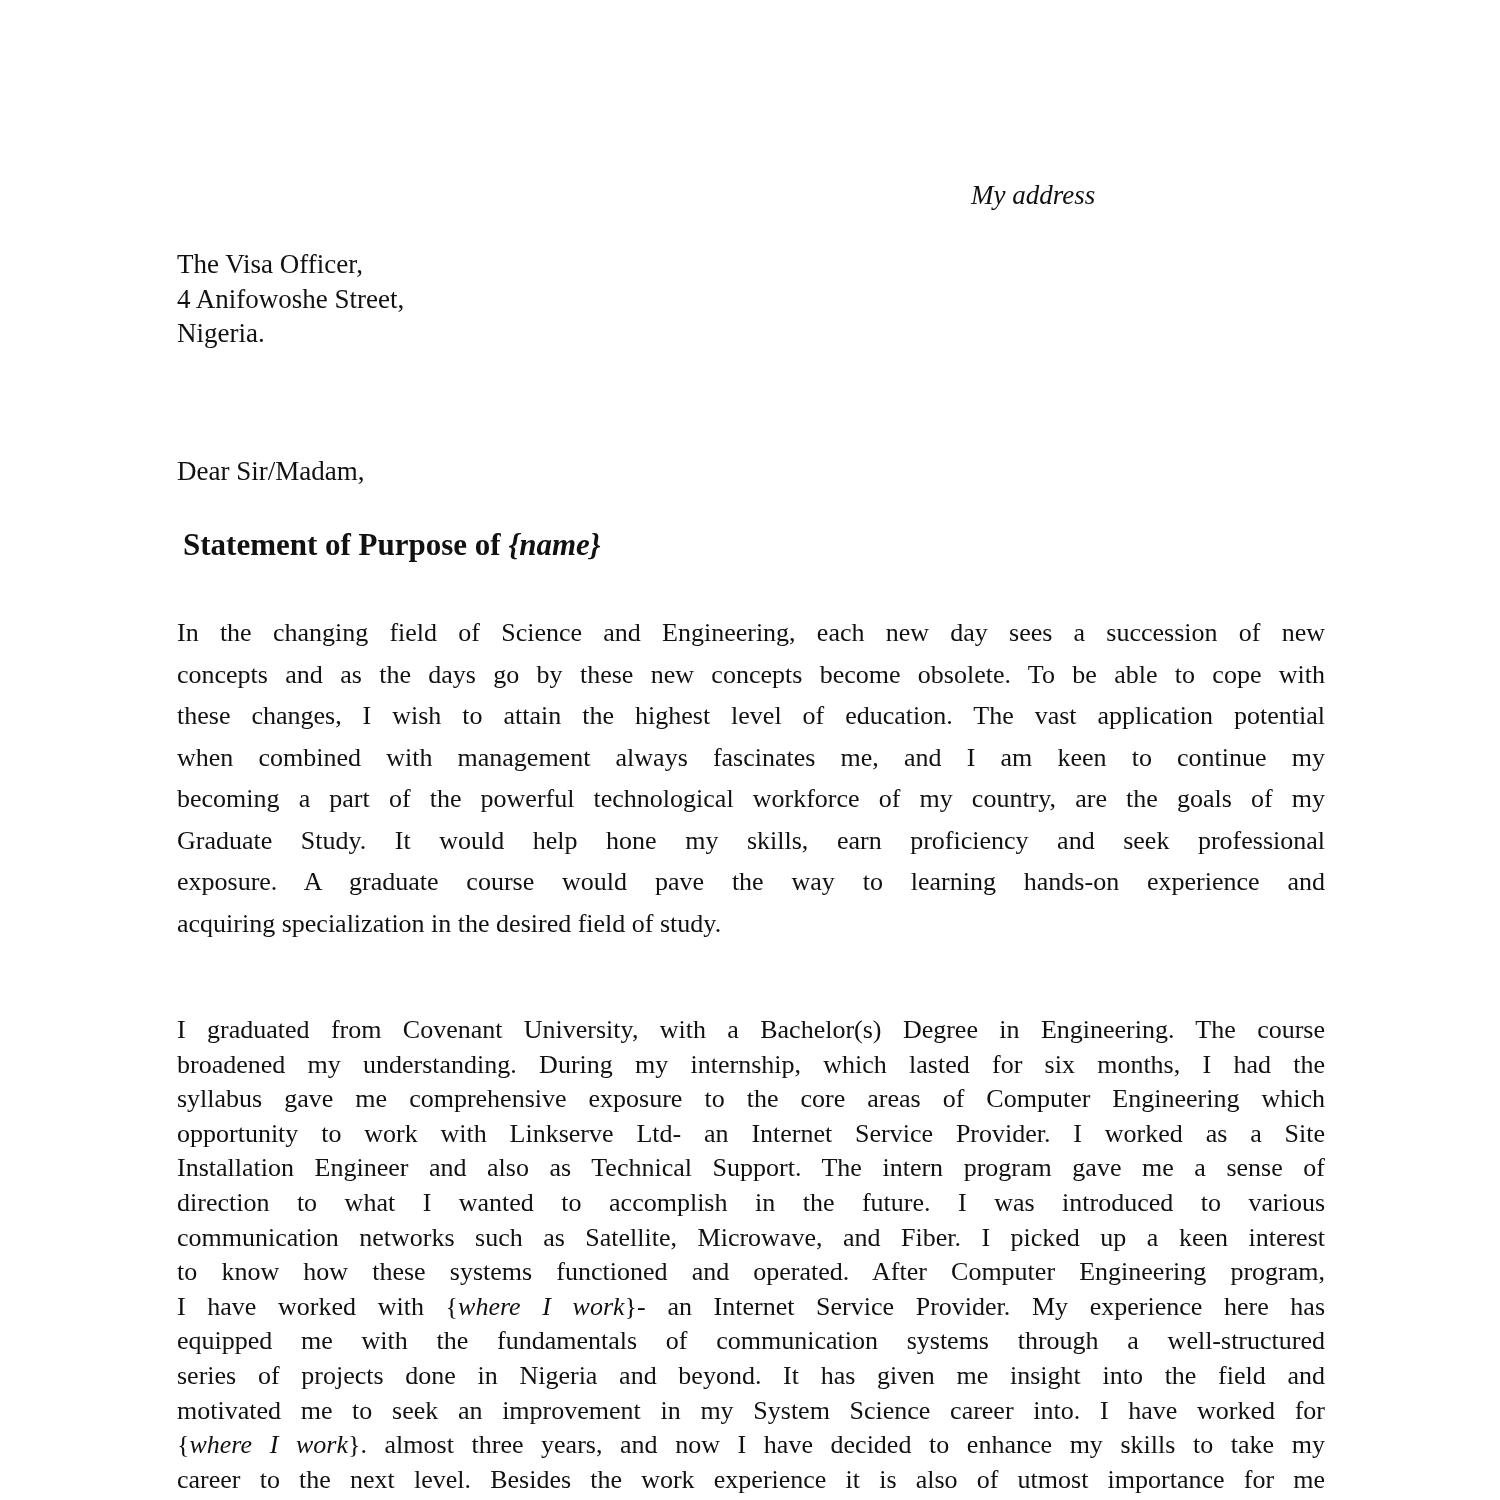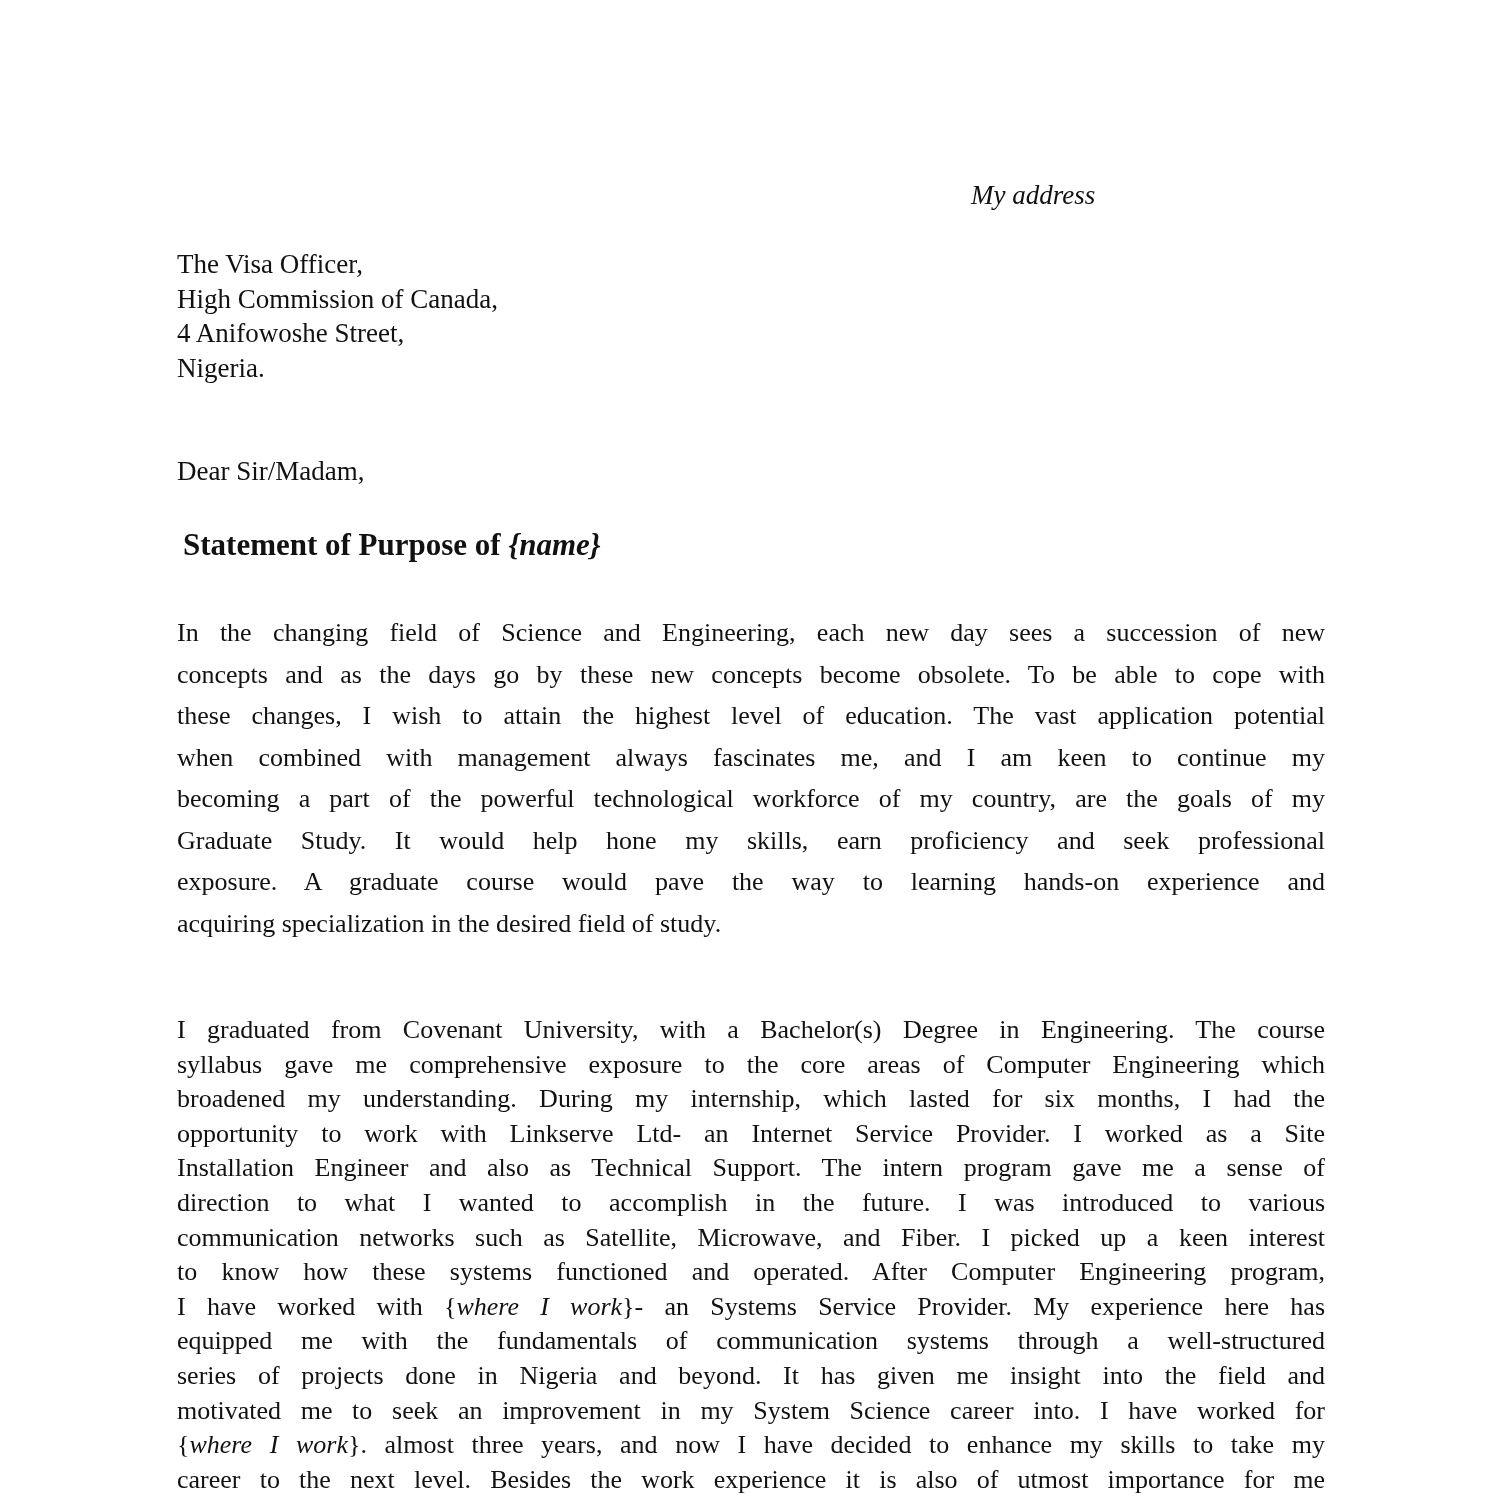--- a/index.html
+++ b/index.html
@@ -44,21 +44,20 @@
 </style>
 </head>
 <body>
 
 <div class="page">
 
   <div class="address">My address</div>
 
   <div class="recipient">
     <div>The Visa Officer,</div>
-    <div>High Commission of Canada,</div>
     <div>4 Anifowoshe Street,</div>
     <div>Nigeria.</div>
   </div>
 
   <div class="salutation">Dear Sir/Madam,</div>
 
   <div class="title"><span>Statement of Purpose of </span><span class="name">{name}</span></div>
 
   <div class="para para1">
     <span class="line">In the changing field of Science and Engineering, each new day sees a succession of new</span>
@@ -66,28 +65,28 @@
     <span class="line">these changes, I wish to attain the highest level of education. The vast application potential</span>
     <span class="line">when combined with management always fascinates me, and I am keen to continue my</span>
     <span class="line">becoming a part of the powerful technological workforce of my country, are the goals of my</span>
     <span class="line">Graduate Study. It would help hone my skills, earn proficiency and seek professional</span>
     <span class="line">exposure. A graduate course would pave the way to learning hands-on experience and</span>
     <span class="line last">acquiring specialization in the desired field of study.</span>
   </div>
 
   <div class="para para2">
     <span class="line">I graduated from Covenant University, with a Bachelor(s) Degree in Engineering. The course</span>
+    <span class="line">broadened my understanding. During my internship, which lasted for six months, I had the</span>
     <span class="line">syllabus gave me comprehensive exposure to the core areas of Computer Engineering which</span>
-    <span class="line">broadened my understanding. During my internship, which lasted for six months, I had the</span>
     <span class="line">opportunity to work with Linkserve Ltd- an Internet Service Provider. I worked as a Site</span>
     <span class="line">Installation Engineer and also as Technical Support. The intern program gave me a sense of</span>
     <span class="line">direction to what I wanted to accomplish in the future. I was introduced to various</span>
     <span class="line">communication networks such as Satellite, Microwave, and Fiber. I picked up a keen interest</span>
     <span class="line">to know how these systems functioned and operated. After Computer Engineering program,</span>
-    <span class="line"><span>I have worked with {</span><span class="em">where I work</span><span>}- an Systems Service Provider. My experience here has</span></span>
+    <span class="line"><span>I have worked with {</span><span class="em">where I work</span><span>}- an Internet Service Provider. My experience here has</span></span>
     <span class="line">equipped me with the fundamentals of communication systems through a well-structured</span>
     <span class="line">series of projects done in Nigeria and beyond. It has given me insight into the field and</span>
     <span class="line">motivated me to seek an improvement in my System Science career into. I have worked for</span>
     <span class="line"><span>{</span><span class="em">where I work</span><span>}. almost three years, and now I have decided to enhance my skills to take my</span></span>
     <span class="line">career to the next level. Besides the work experience it is also of utmost importance for me</span>
   </div>
 
 </div>
 
 </body></html>

